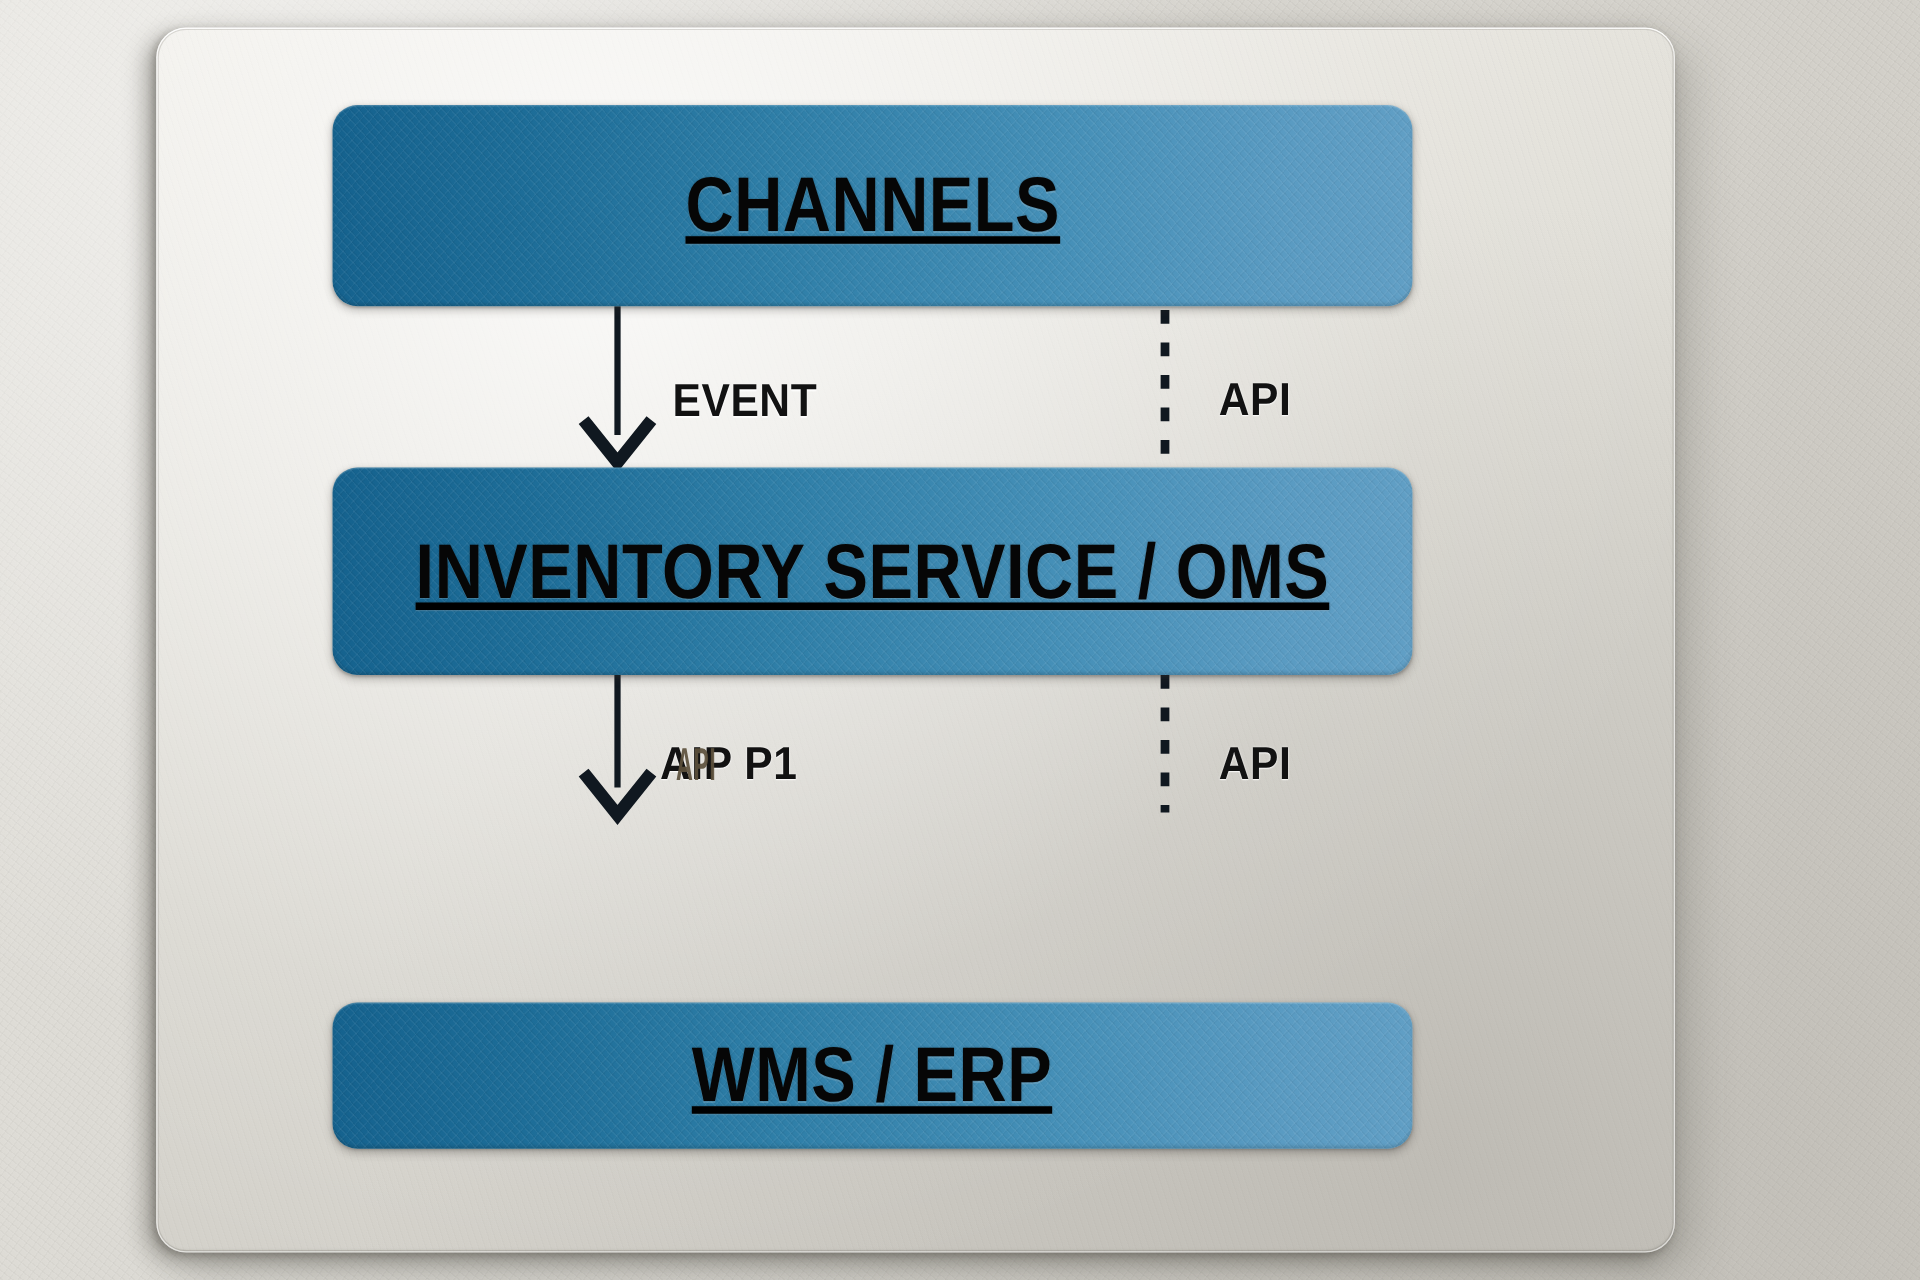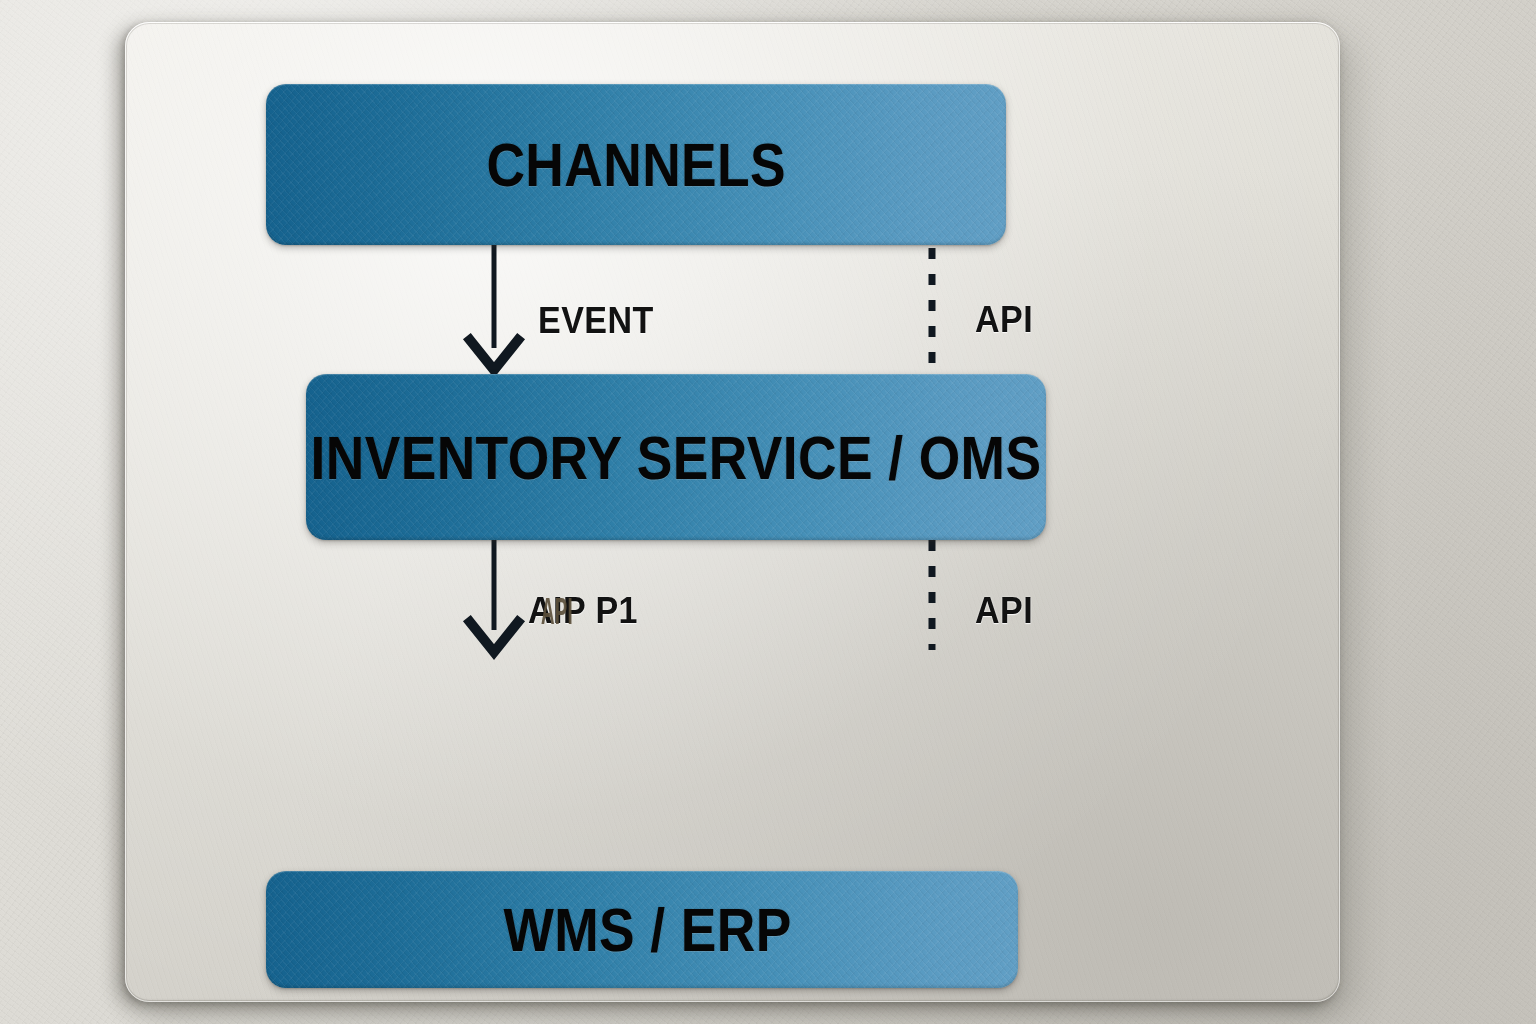--- a/index.html
+++ b/index.html
@@ -56,32 +56,33 @@
     border-radius: 24px;
     border: 1px solid rgba(255,255,255,0.55);
     box-shadow: inset 0 0 0 1px rgba(140,137,130,0.28);
     pointer-events: none;
   }
 
   
   .node {
     position: absolute;
     left: 141px;              
-    width: 740px;
+    width: 864px;
     display: flex;
     align-items: center;
     justify-content: center;
     border-radius: 20px;
     background-image: linear-gradient(92deg, #15628e 0%, #1d6d98 18%, #2f7fa8 42%, #4690b8 68%, #5a9bc2 88%, #619fc5 100%);
     box-shadow:
       0 3px 7px rgba(50,48,42,0.30),
       0 1px 2px rgba(50,48,42,0.24),
       inset 0 1px 1px rgba(255,255,255,0.22),
       inset 0 -2px 3px rgba(0,0,0,0.14);
     overflow: hidden;
+    text-decoration: underline;
   }
   .node::after {
     
     content: "";
     position: absolute;
     inset: 0;
     background-image:
       repeating-linear-gradient(48deg, rgba(255,255,255,0.045) 0px, rgba(255,255,255,0.045) 1px, rgba(0,0,0,0.030) 1px, rgba(0,0,0,0.030) 2px, rgba(255,255,255,0) 2px, rgba(255,255,255,0) 5px),
       repeating-linear-gradient(132deg, rgba(255,255,255,0.035) 0px, rgba(255,255,255,0.035) 1px, rgba(0,0,0,0.022) 1px, rgba(0,0,0,0.022) 2px, rgba(255,255,255,0) 2px, rgba(255,255,255,0) 6px);
     pointer-events: none;
@@ -96,23 +97,23 @@
     letter-spacing: 0.5px;
     transform: scaleX(0.86);
     white-space: nowrap;
     text-shadow:
       0 1px 0 rgba(255,255,255,0.16),
       0 0 2px rgba(0,0,0,0.30);
   }
 
   
   #node-channels   { top: 62px;  height: 161px; }
-  #node-inventory  { top: 352px; height: 166px; margin-left: 40px; }
+  #node-inventory  { top: 352px; height: 166px; }
   #node-eventbus   { top: 630px; height: 161px; }
-  #node-wmserp     { top: 849px; height: 117px; padding-left: 12px; }
+  #node-wmserp     { top: 780px; height: 117px; }
 
   #node-channels  .node-label { font-size: 62px; }
   #node-inventory .node-label { font-size: 62px; }
   #node-eventbus  .node-label { font-size: 62px; }
   #node-wmserp    .node-label { font-size: 62px; }
 
   
   .connector-svg {
     position: absolute;
     left: 0;

